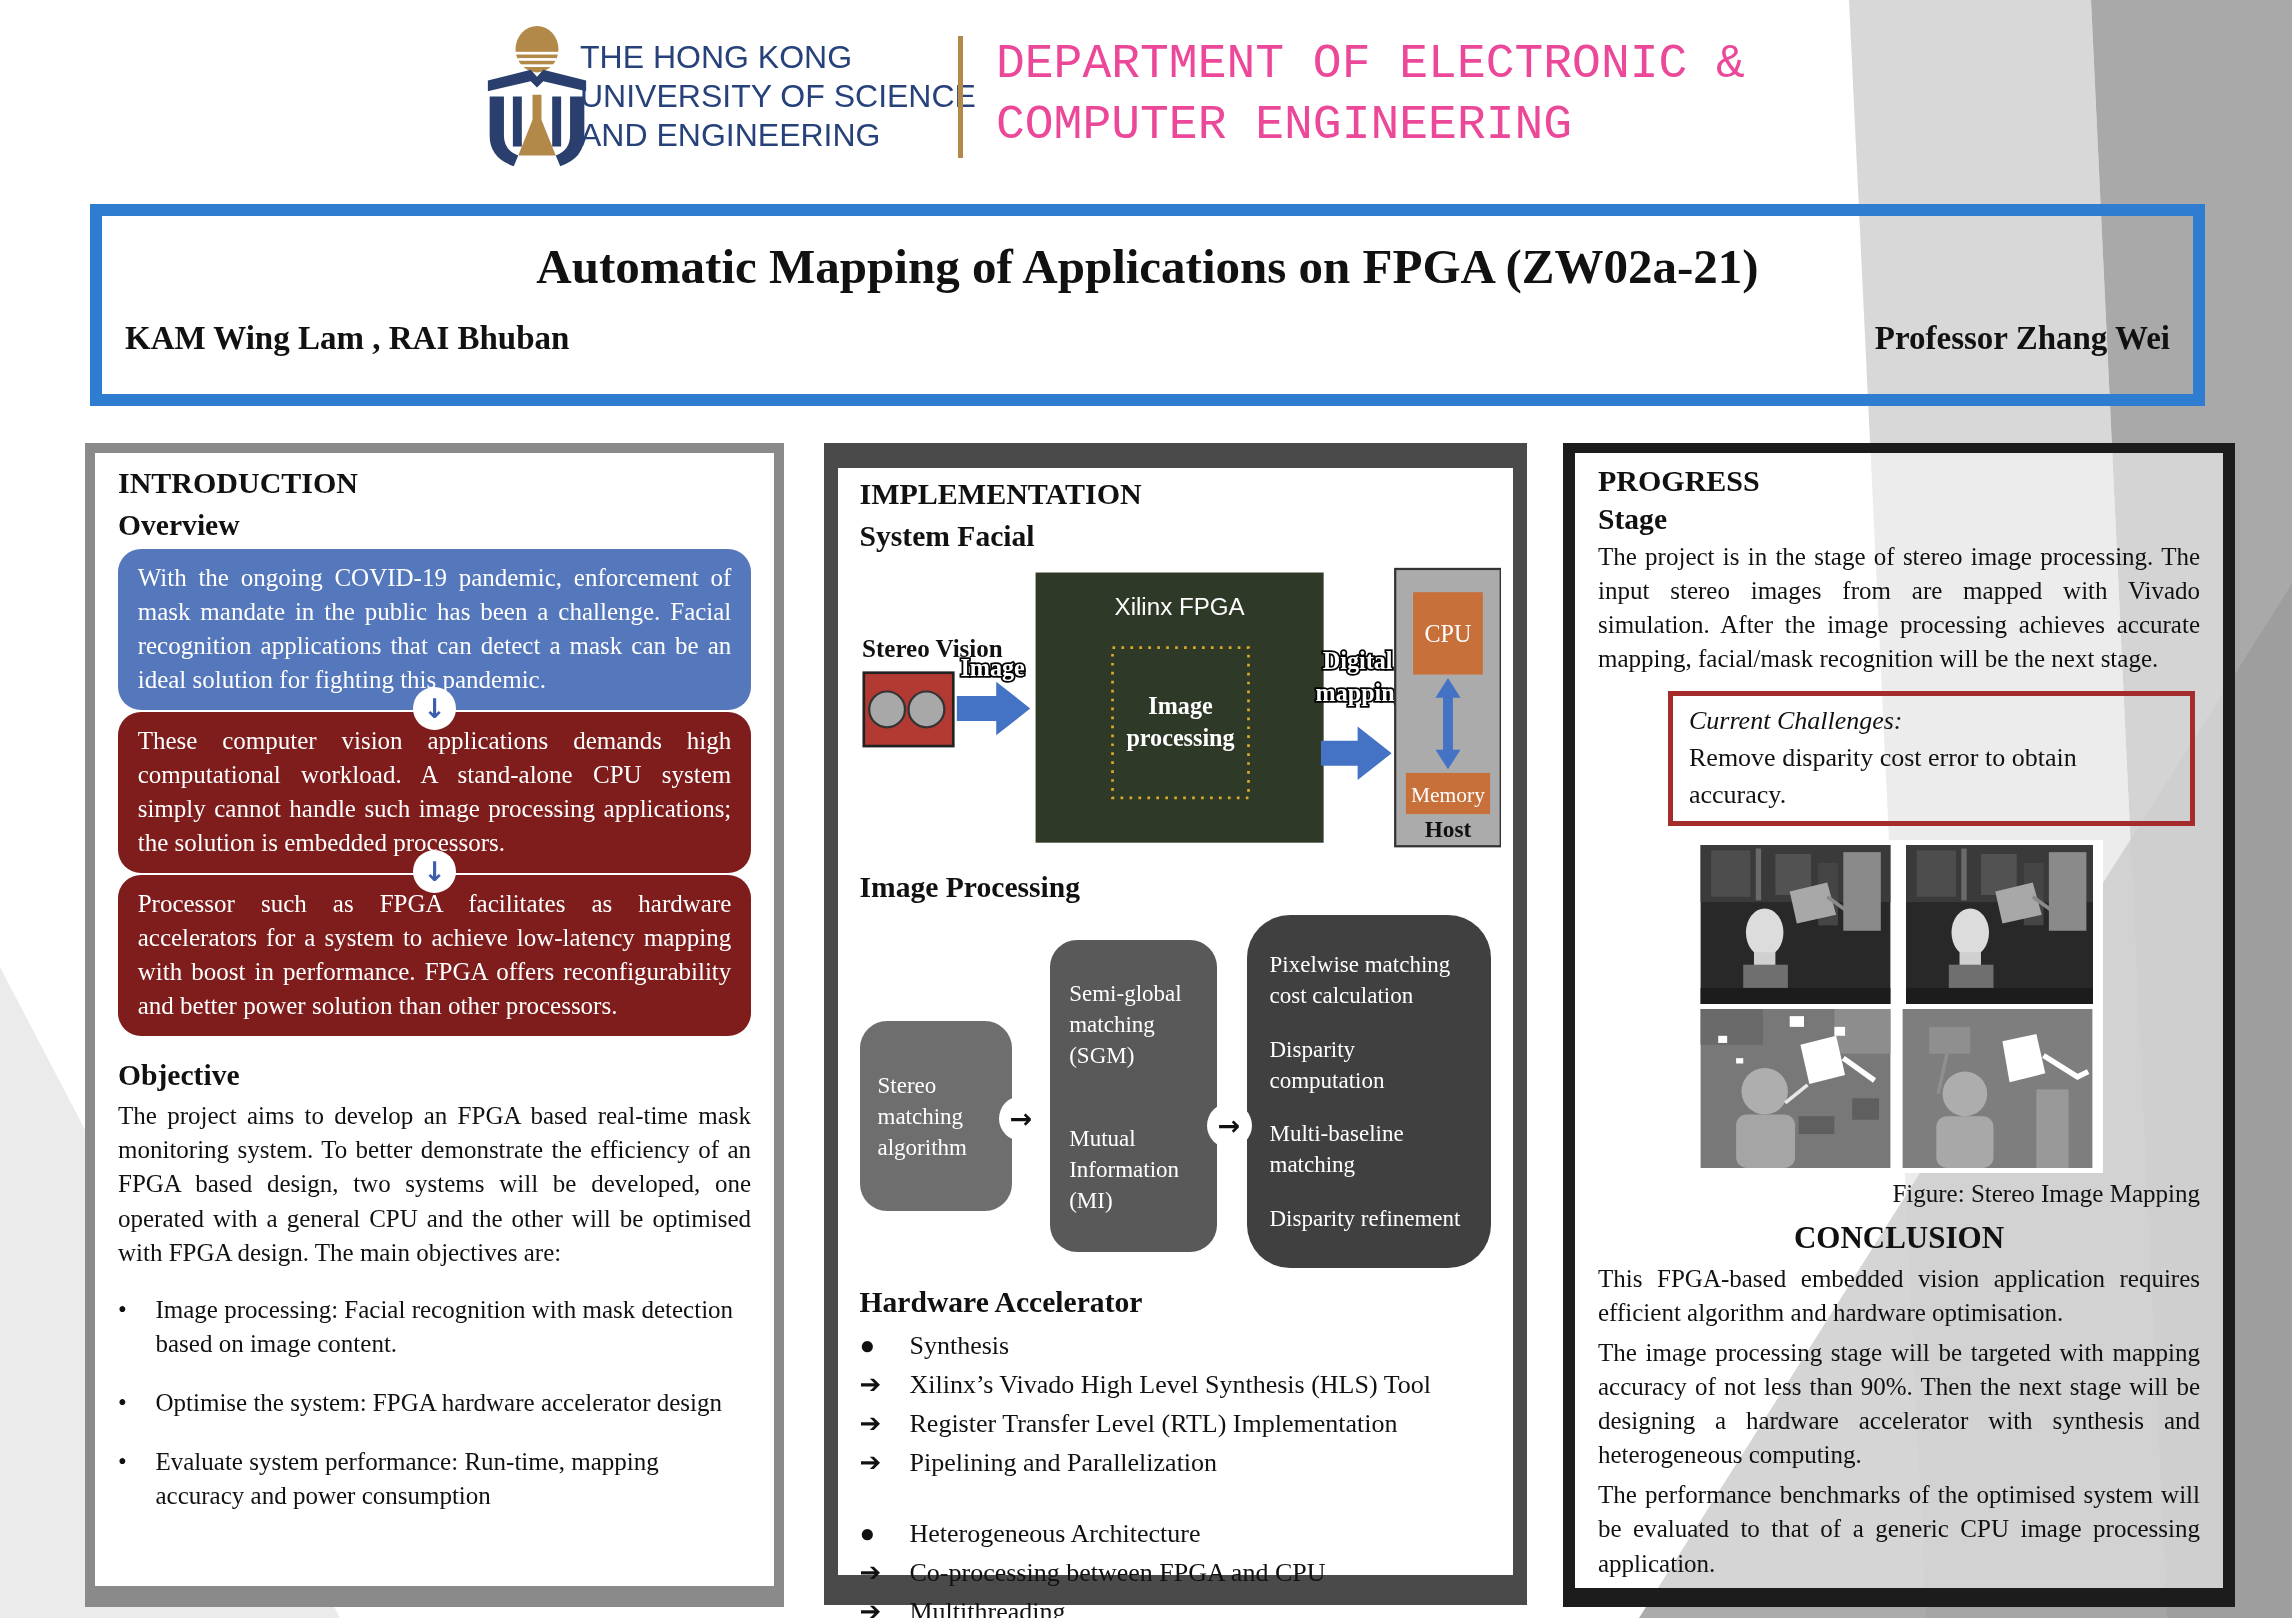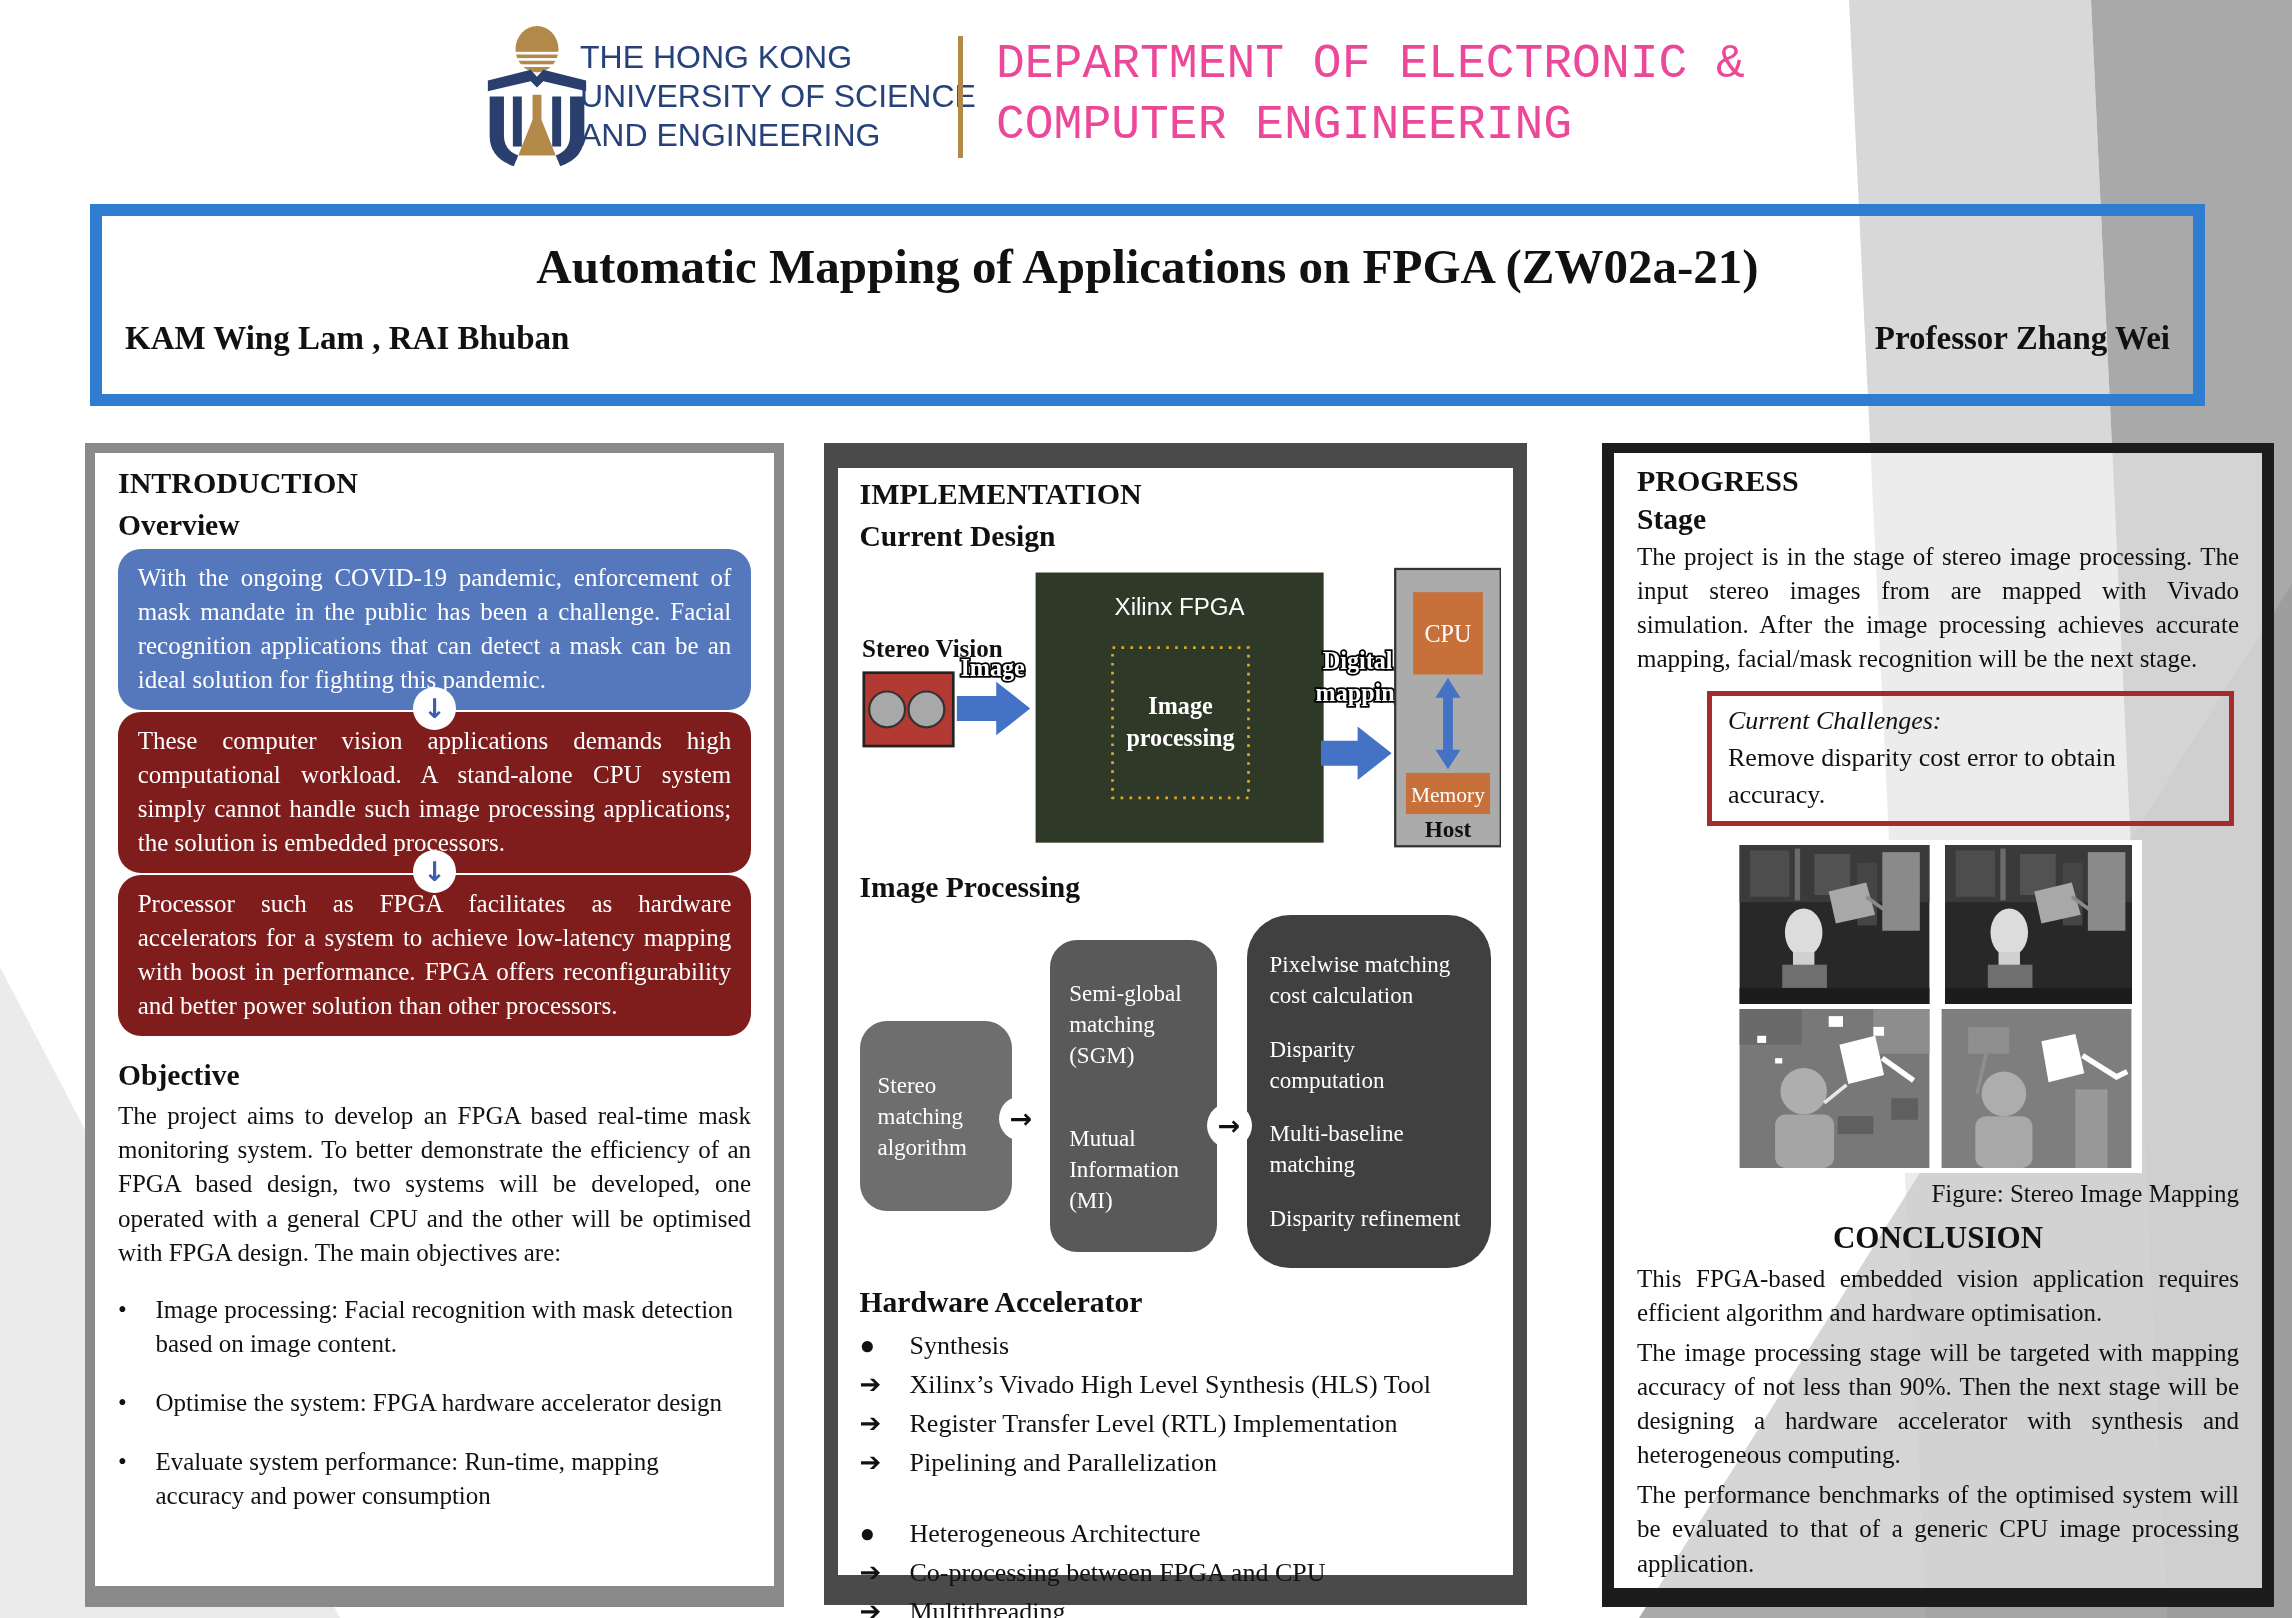--- a/index.html
+++ b/index.html
@@ -24,21 +24,21 @@
   .title-bar{position:absolute;left:90px;top:204px;width:2115px;height:202px;z-index:1;
              border:12.5px solid #2f7dd0;box-sizing:border-box}
   .poster-title{text-align:center;font-size:49px;font-weight:bold;margin-top:21.5px}
   .byline{display:flex;justify-content:space-between;padding:0 23px;margin-top:25px;
           font-size:33px;font-weight:bold}
 
   
   .panel{position:absolute;top:443px;box-sizing:border-box;background:#fff;z-index:1}
   .panel-intro{left:85px;width:699px;height:1164px;border:solid #8a8a8a;border-width:10.7px 10.7px 21.5px 10.7px}
   .panel-impl{left:824px;width:703px;height:1162px;border:solid #4a4a4a;border-width:25px 14.3px 30px 14.3px}
-  .panel-prog{left:1602px;width:672px;height:1164px;border:solid #1c1c1c;
+  .panel-prog{left:1563px;width:672px;height:1164px;border:solid #1c1c1c;
               border-width:10.7px 12.5px 19.7px 12.5px;background:rgba(255,255,255,.5)}
   .inner{padding:12.5px 23px;box-sizing:border-box}
   .sec-heading{text-align:left;font-size:30px;font-weight:bold}
   .sub-heading{font-size:29.6px;font-weight:bold;margin:9px 0 7.2px}
 
   
   .flow-box{border-radius:23px;color:#fff;font-size:25px;line-height:1.36;text-align:justify;
             padding:12.5px 19.7px;position:relative;z-index:1}
   .fb1{background:#5577bb}
   .fb2{background:#7f1d1d;margin-top:2px}
@@ -155,21 +155,21 @@
           <span class="g">•</span>
           <span>Evaluate system performance: Run-time, mapping accuracy and power consumption</span>
         </div>
       </div>
     </div>
   </div>
 
   <div class="panel panel-impl">
     <div class="inner" style="padding:9px 21.5px">
       <div class="sec-heading">IMPLEMENTATION</div>
-      <div class="sub-heading">Current Design</div>
+      <div class="sub-heading">System Facial</div>
 
       <svg class="sysdiag" width="641" height="297" viewBox="0 0 716 332">
         <text class="svgtxt" x="2" y="108" font-size="28" font-weight="bold" fill="#111">Stereo Vision</text>
         <rect x="4" y="126" width="100" height="82" fill="#b23a33" stroke="#222" stroke-width="3"></rect>
         <circle cx="30" cy="167" r="20" fill="#a8a8a8" stroke="#333" stroke-width="2.5"></circle>
         <circle cx="74" cy="167" r="20" fill="#a8a8a8" stroke="#333" stroke-width="2.5"></circle>
         <polygon points="108,152 152,152 152,136 190,166 152,196 152,180 108,180" fill="#4472c4"></polygon>
         <text class="svgtxt outlined" x="148" y="130" font-size="27" text-anchor="middle">Image</text>
         <rect x="196" y="14" width="322" height="302" fill="#2e3a27"></rect>
         <text class="svgsans" x="357" y="62" font-size="27" fill="#fff" text-anchor="middle">Xilinx FPGA</text>

